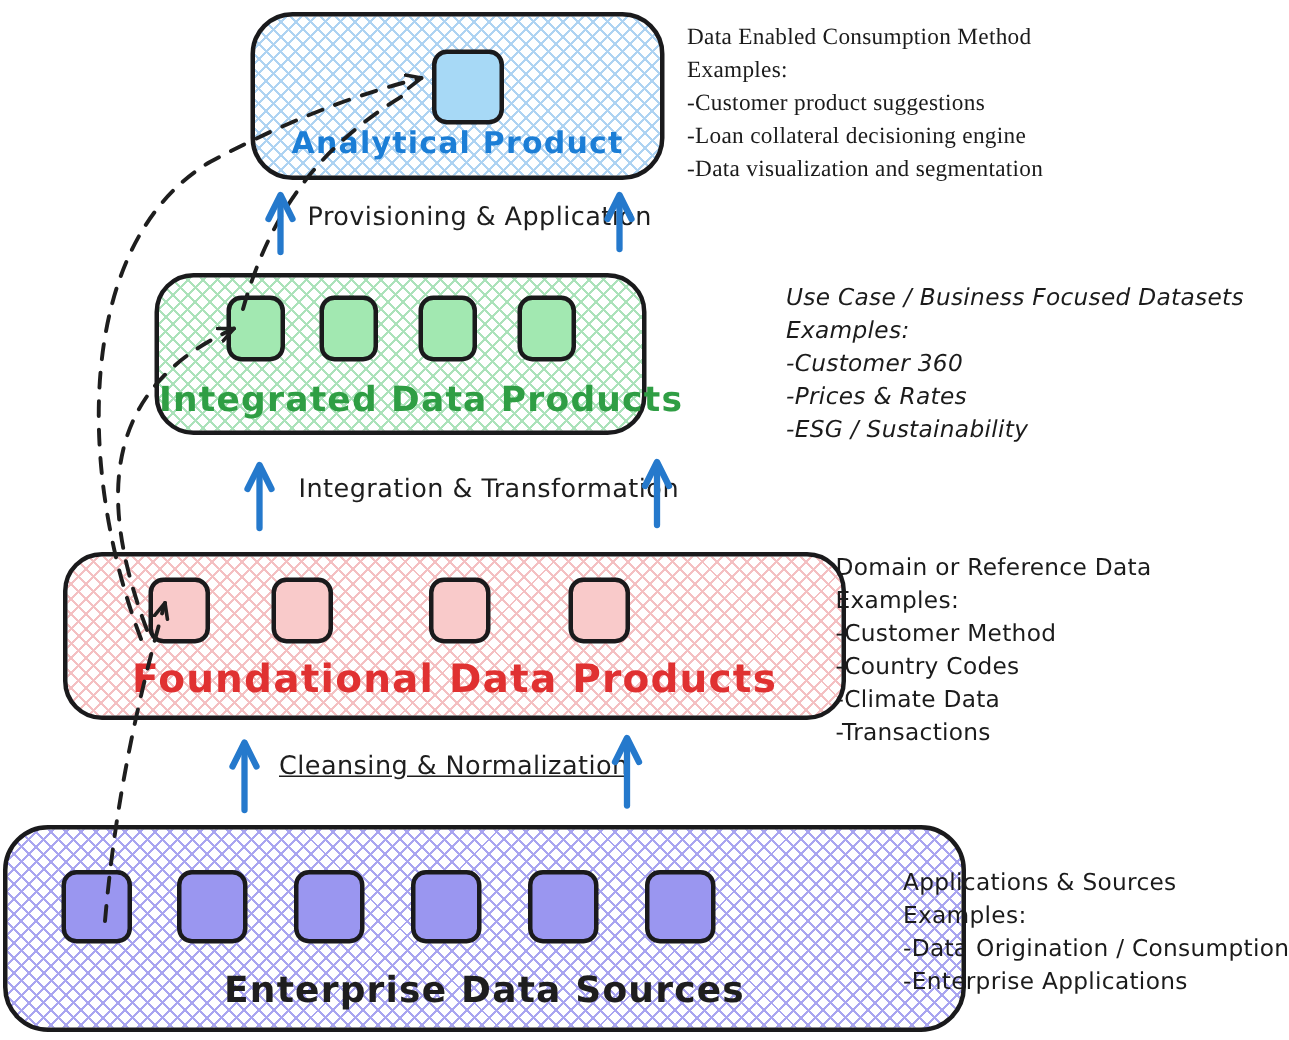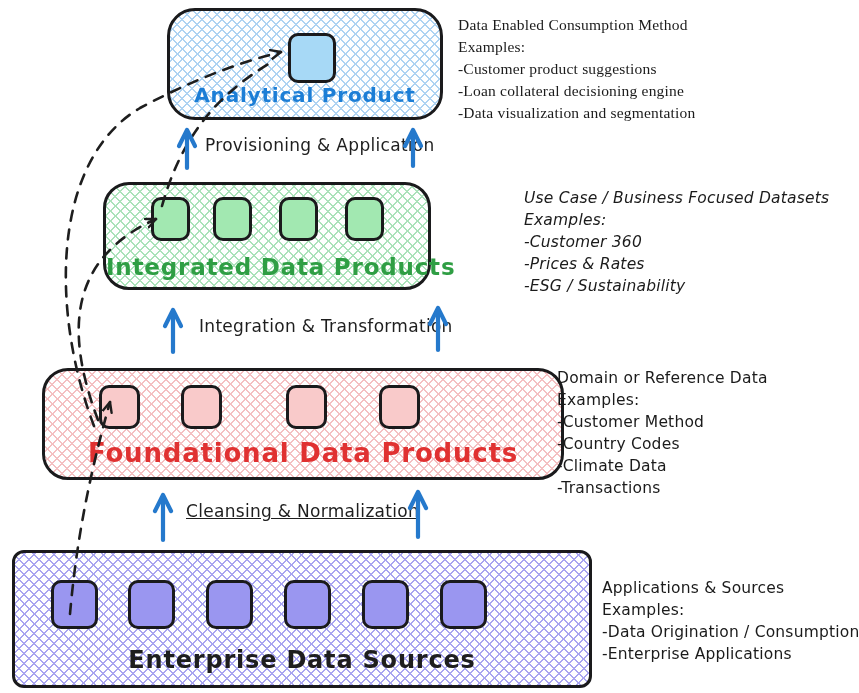--- a/index.html
+++ b/index.html
@@ -31,21 +31,21 @@
   .transition-label{
     position:absolute; color:#1e1e1e; font-size:17px; letter-spacing:0.3px; white-space:nowrap;
   }
 
   svg.overlay{ position:absolute; left:0; top:0; z-index:6; pointer-events:none; }
 
   
   #box-analytical { left:167px; top:8px;  width:276px; height:112px; border-radius:28px; --h:#aed3f2; }
   #box-integrated { left:103px; top:182px; width:328px; height:108px; border-radius:26px; --h:#abe2ba; }
   #box-foundational{ left:42px; top:368px; width:522px; height:112px; border-radius:26px; --h:#f4c0c2; }
-  #box-enterprise { left:12px; top:550px; width:580px; height:138px; border-radius:12px; --h:#a9a5f0; }
+  #box-enterprise { left:2px; top:550px; width:642px; height:138px; border-radius:30px; --h:#a9a5f0; }
 
   #box-analytical .layer-title { bottom:10px; font-size:20px; color:#1c7ed6; }
   #box-integrated .layer-title { bottom:7px;  font-size:23px; color:#2f9e44; }
   #box-foundational .layer-title { bottom:9px; font-size:26px; color:#e03131; }
   #box-enterprise .layer-title { bottom:11px; font-size:24px; color:#1e1e1e; }
 
   #box-analytical .chip { background:#a7d9f6; }
   #box-integrated .chip { background:#a2e8b1; width:39px; height:44px; top:12px; }
   #box-foundational .chip { background:#f9caca; width:41px; height:44px; top:14px; }
   #box-enterprise .chip { background:#9a96f0; width:47px; height:49px; top:27px; }

